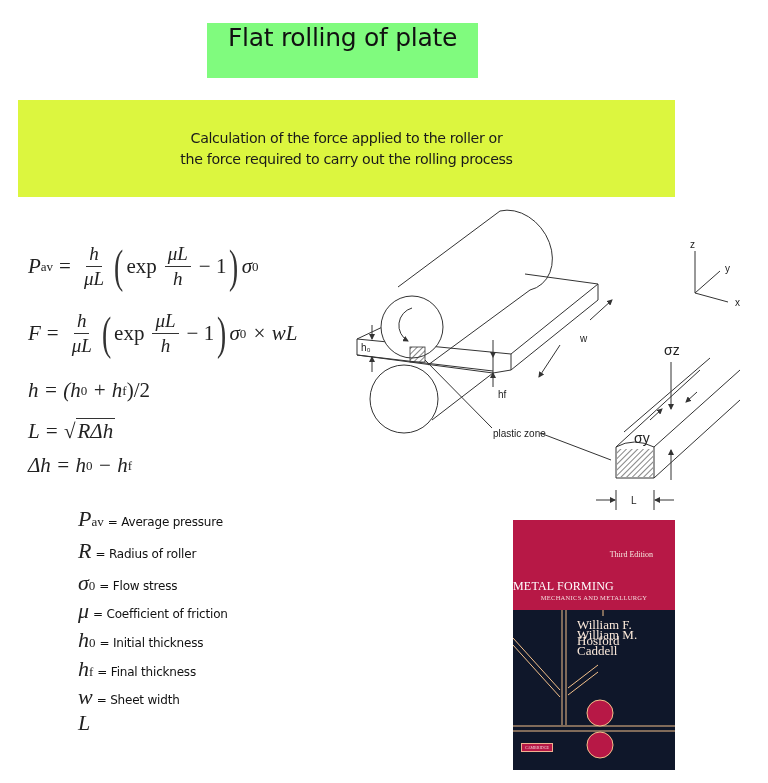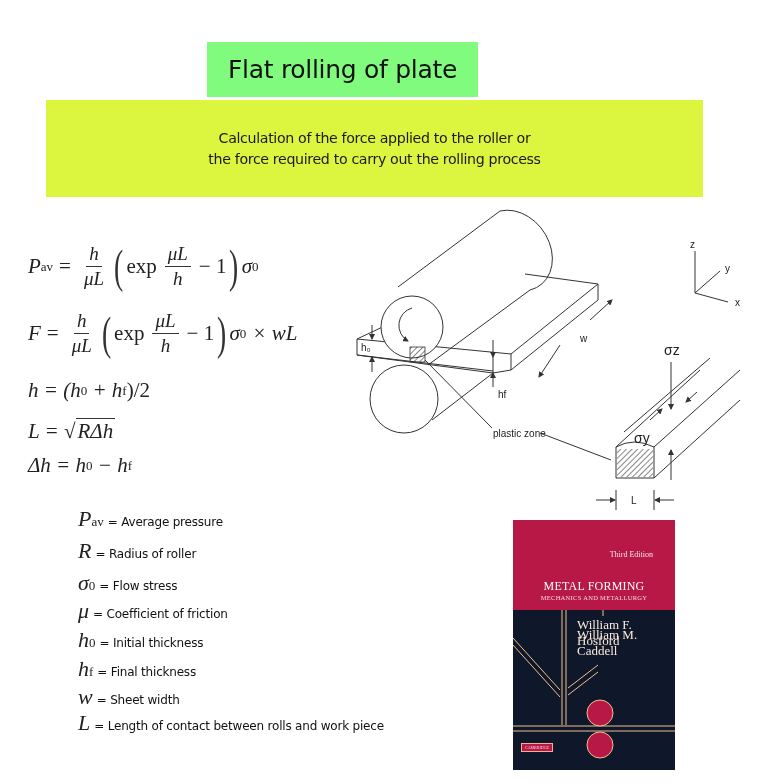--- a/index.html
+++ b/index.html
@@ -1,36 +1,36 @@
 <!DOCTYPE html>
 <html><head>
 <meta charset="utf-8">
 <style>
   html, body { margin:0; padding:0; background:#ffffff; }
   body { width:768px; height:783px; position:relative; overflow:hidden; font-family:"Liberation Sans", sans-serif; color:#111; }
-  .title-box { position:absolute; left:207px; top:23px; width:271px; height:55px; background:#80fb7e; display:flex; align-items:center; justify-content:center;margin-top:19px; }
+  .title-box { position:absolute; left:207px; top:23px; width:271px; height:55px; background:#80fb7e; display:flex; justify-content:center; }
   .title-box span { font-family:"DejaVu Sans", sans-serif; font-size:25px; color:#111; letter-spacing:-0.3px; }
-  .sub-box { position:absolute; left:18px; top:100px; width:657px; height:97px; background:#dcf63f; display:flex; flex-direction:column; align-items:center; justify-content:center;margin-left:28px; }
+  .sub-box { position:absolute; left:18px; top:100px; width:657px; height:97px; background:#dcf63f; display:flex; flex-direction:column; align-items:center; justify-content:center; }
   .sub-box span { font-family:"DejaVu Sans", sans-serif; font-size:14.2px; line-height:21px; color:#1a1a1a; letter-spacing:-0.35px; white-space:nowrap; }
   .math { font-family:"Liberation Serif", "DejaVu Serif", serif; color:#222; }
   .eq { position:absolute; left:28px; font-size:21px; display:flex; align-items:center; white-space:nowrap; }
   .frac { display:inline-flex; flex-direction:column; align-items:center; vertical-align:middle; margin:0 4px; font-size:19px; }
   .frac .num { padding:0 3px 1px; border-bottom:1.3px solid #333; line-height:22px; }
   .frac .den { padding:1px 3px 0; line-height:22px; }
   .i { font-style:italic; }
   .paren { font-size:46px; line-height:40px; font-weight:100; transform:scaleX(0.6); display:inline-block; color:#333; }
   sub { font-size:13px; vertical-align:-4px; font-style:normal; }
   .legend { position:absolute; left:78px; display:flex; align-items:baseline; white-space:nowrap; }
   .legend .sym { font-family:"Liberation Serif", serif; font-style:italic; font-size:22px; color:#222; }
   .legend .txt { font-family:"DejaVu Sans", sans-serif; font-size:12px; color:#111; margin-left:4px; letter-spacing:-0.2px; }
   .diagram { position:absolute; left:340px; top:195px; }
   .book { position:absolute; left:513px; top:520px; width:162px; height:250px; background:#0f172a; overflow:hidden; }
   .book-top { position:absolute; left:0; top:0; width:162px; height:90px; background:#b71846; }
   .book-edition { position:absolute; right:22px; top:30px; font-family:"Liberation Serif", serif; font-size:8px; color:#f7e8e0; }
-  .book-title { position:absolute; left:0; width:162px; top:59px; text-align:center; font-family:"Liberation Serif", serif; font-size:12px; color:#fff; letter-spacing:0.2px; }
+  .book-title { position:absolute; left:0; width:162px; top:59px; font-family:"Liberation Serif", serif; font-size:12px; color:#fff; letter-spacing:0.2px; }
   .book-subtitle { position:absolute; left:0; width:162px; top:74px; text-align:center; font-family:"Liberation Serif", serif; font-size:6.5px; color:#f5d8dc; letter-spacing:0.3px; }
   .book-author { position:absolute; left:64px; font-family:"Liberation Serif", serif; font-size:13px; color:#fbe9da; }
   .book-lines { position:absolute; left:0; top:0; }
   .book-publisher { position:absolute; left:8px; top:223px; width:30px; height:7px; background:#b71846; color:#f5d8dc; font-family:"Liberation Serif", serif; font-size:4px; line-height:7px; text-align:center; border:0.5px solid #f0b090; }
 </style>
 </head>
 <body>
 
 <div class="title-box">
   <span>Flat rolling of plate</span>
@@ -129,21 +129,20 @@
   <span class="sym">h</span>
     <sub class="math">f</sub>
   <span class="txt">= Final thickness</span>
 </div>
 <div class="legend" style="top:684px;">
   <span class="sym">w</span>
   <span class="txt">= Sheet width</span>
 </div>
 <div class="legend" style="top:710px;">
   <span class="sym">L</span>
-  <span class="txt">= Length of contact between rolls and work piece</span>
 </div>
 
 <svg class="diagram" width="420" height="320" viewBox="340 195 420 320">
   <defs>
     <pattern id="hatch" patternUnits="userSpaceOnUse" width="4" height="4" patternTransform="rotate(45)">
       <line x1="0" y1="0" x2="0" y2="4" stroke="#333" stroke-width="1.2"></line>
     </pattern>
     <marker id="arr" markerWidth="6" markerHeight="6" refX="5" refY="3" orient="auto">
       <path d="M0,0 L6,3 L0,6 z" fill="#333"></path>
     </marker>

